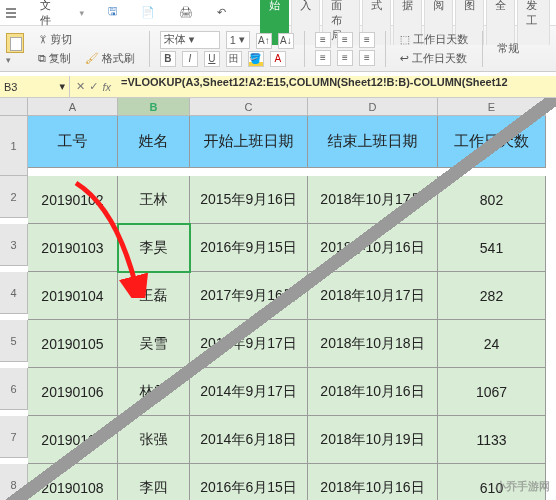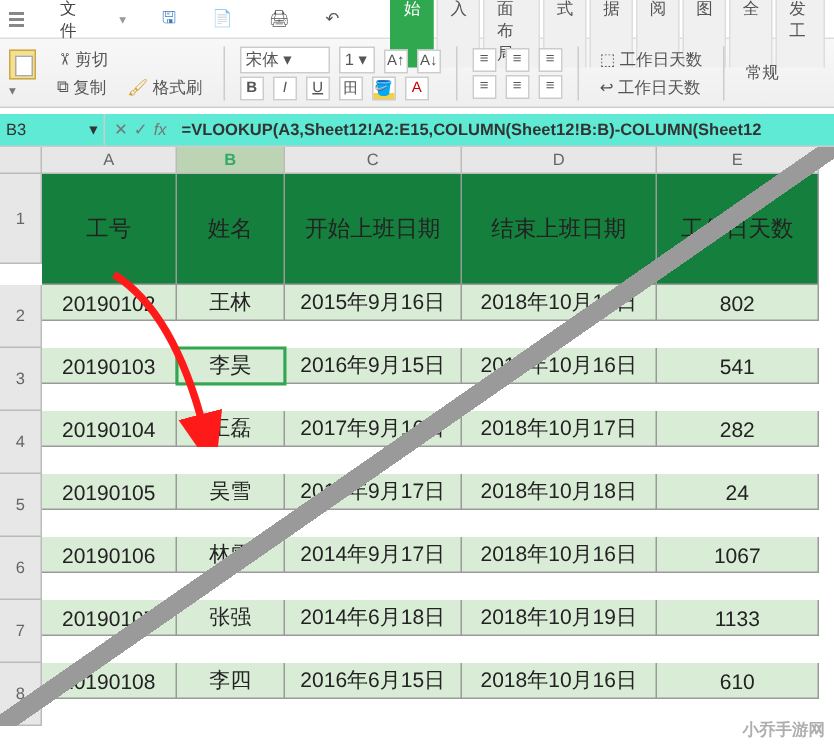--- a/index.html
+++ b/index.html
@@ -20,43 +20,43 @@
 .ribbon-group { display:flex; flex-direction:column; gap:2px; }
 .ribbon-row { display:flex; align-items:flex-end; gap:6px; }
 .ribbon-btn { display:flex; align-items:center; gap:3px; padding:1px 4px; border-radius:3px; cursor:pointer; }
 .ribbon-sep { width:1px; height:36px; background:#ccc; }
 .font-select { border:1px solid #ccc; background:#fff; height:18px; font-size:11px; padding:0 3px; display:flex; align-items:center; gap:3px; }
 .font-name { width:60px; }
 .font-size-box { width:24px; }
 .sq { width:16px; height:16px; display:flex; align-items:center; justify-content:center; border:1px solid #ccc; font-size:10px; background:#fff; }
 
 
-.addrbar { height:22px; border-bottom:1px solid #ccc; display:flex; align-items:center; font-size:11px; background:#5eead4; }
+.addrbar { height:22px; border-bottom:1px solid #ccc; display:flex; font-size:11px; background:#fef9c3; }
 .namebox { width:70px; height:100%; border-right:1px solid #ccc; display:flex; align-items:center; padding:0 4px; justify-content:space-between; }
 .fx-controls { display:flex; align-items:center; gap:4px; padding:0 6px; color:#777; }
 .formula { flex:1; padding:0 4px; overflow:hidden; white-space:nowrap;font-weight:bold; }
 
 
 .grid { position:relative; }
 .colheads { display:flex; }
 .rowhead, .corner, .colhead { background:#e7e7e7; border-right:1px solid #bbb; border-bottom:1px solid #bbb; display:flex; align-items:center; justify-content:center; font-size:11px; color:#666; }
 .corner { width:28px; height:18px; }
 .colhead { height:18px; }
 .w-a { width:90px; }
 .w-b { width:72px; }
 .w-c { width:118px; }
 .w-d { width:130px; }
 .w-e { width:108px; }
 .colhead.sel { background:#bcd4b4; color:#3a6; font-weight:bold; }
 .rows { }
 .row { display:flex; }
 .rowhead { width:28px; height:42px; }
 .row.hdr .rowhead { height:60px; }
-.cell { border-right:1px solid #9a9a9a; border-bottom:1px solid #9a9a9a; display:flex; align-items:center; justify-content:center; font-size:14px; color:#222; height:24px; }
-.row.hdr .cell { height:74px; background:#15803d; font-size:15px; }
+.cell { border-right:1px solid #9a9a9a; border-bottom:1px solid #9a9a9a; display:flex; align-items:center; justify-content:center; font-size:14px; color:#222; height:48px; }
+.row.hdr .cell { height:52px; background:#7dd3fc; font-size:15px; }
 .row.data .cell { background:#d9ecd6; }
 .row.hdr .cell:first-of-type { position:relative; }
 .diag::before { content:""; position:absolute; left:0; top:0; width:100%; height:100%; background:linear-gradient(to bottom right, transparent 49%, #9a9a9a 49%, #9a9a9a 51%, transparent 51%); }
 .selcell { outline:2px solid #2fa84f; outline-offset:-1px; position:relative; z-index:2; }
 
 
 .arrow { position:absolute; left:66px; top:80px; width:90px; height:120px; pointer-events:none; z-index:5; }
 
 .watermark { position:absolute; right:6px; bottom:6px; font-size:11px; color:rgba(120,120,120,.6); font-weight:bold; z-index:9; }
 

